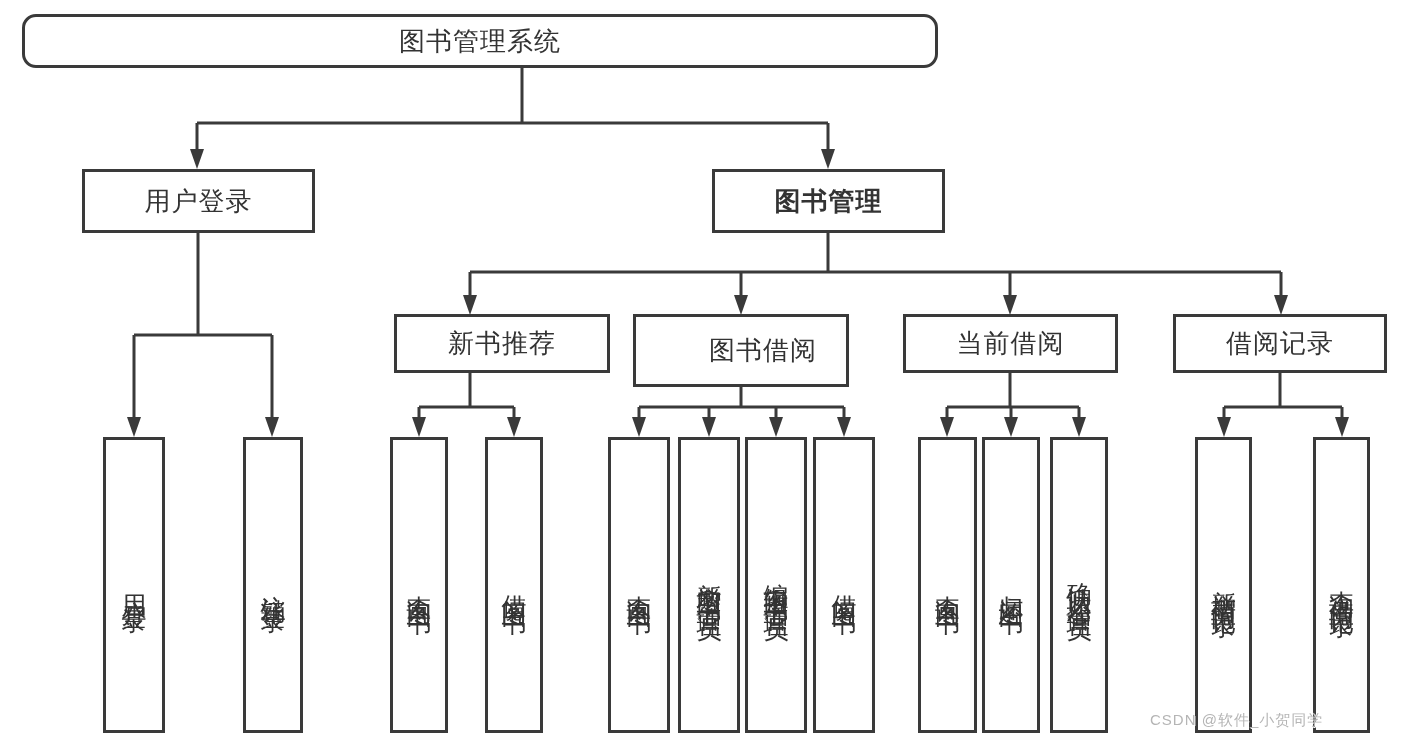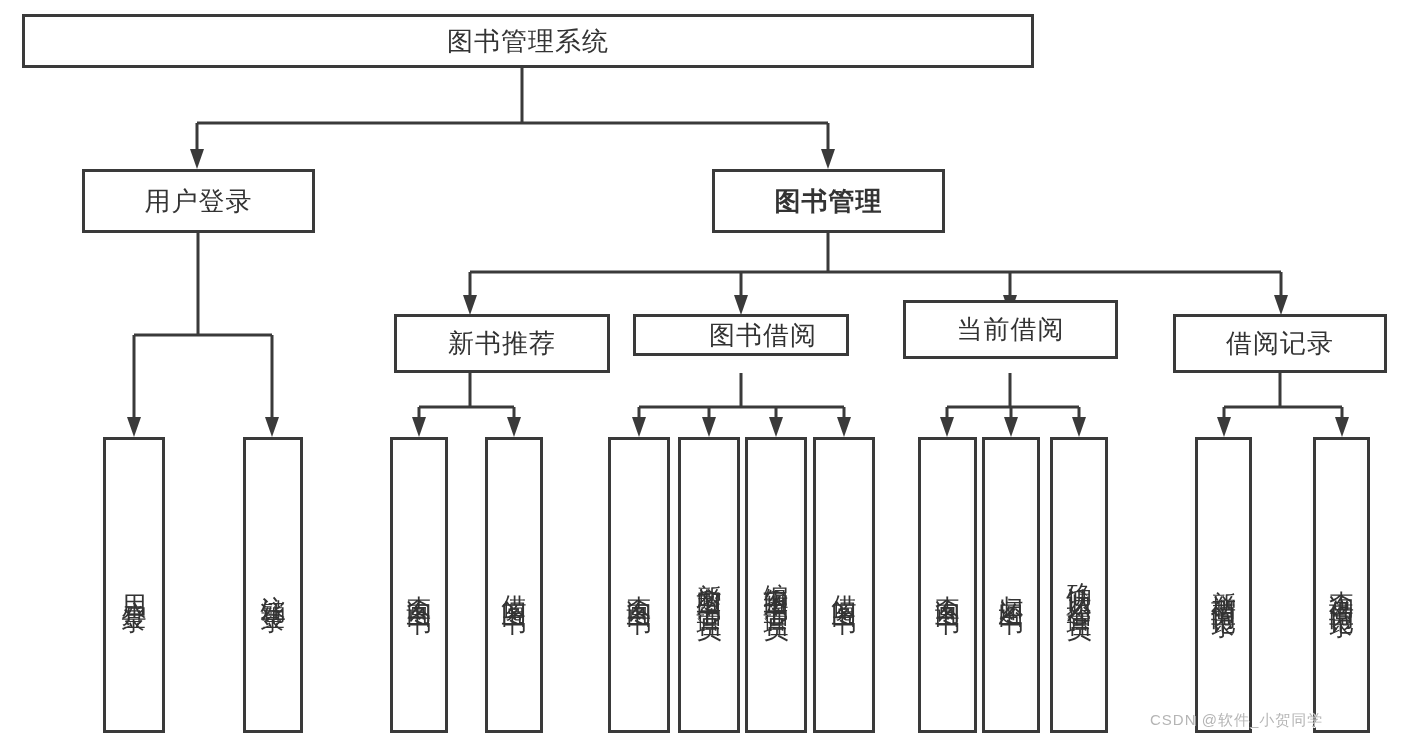--- a/index.html
+++ b/index.html
@@ -89,38 +89,38 @@
       <path d="M769 417 H783 L776 437 Z"></path>
       <path d="M837 417 H851 L844 437 Z"></path>
       <path d="M940 417 H954 L947 437 Z"></path>
       <path d="M1004 417 H1018 L1011 437 Z"></path>
       <path d="M1072 417 H1086 L1079 437 Z"></path>
       <path d="M1217 417 H1231 L1224 437 Z"></path>
       <path d="M1335 417 H1349 L1342 437 Z"></path>
     </g>
   </svg>
 
-  <div class="box" style="left:22px; top:14px; width:1012px; height:54px;">
+  <div class="box" style="left:22px; top:14px; width:916px; height:54px;border-radius:14px;">
     <span>图书管理系统</span>
   </div>
 
   <div class="box" style="left:82px; top:169px; width:233px; height:64px;">
     <span>用户登录</span>
   </div>
   <div class="box" style="left:712px; top:169px; width:233px; height:64px;font-weight:bold;">
     <span>图书管理</span>
   </div>
 
   <div class="box" style="left:362px; top:314px; width:216px; height:59px;margin-left:32px;">
     <span>新书推荐</span>
   </div>
-  <div class="box" style="left:633px; top:314px; width:216px; height:42px;padding-left:44px;">
+  <div class="box" style="left:633px; top:314px; width:216px; height:73px;padding-left:44px;">
     <span>图书借阅</span>
   </div>
-  <div class="box" style="left:903px; top:300px; width:215px; height:59px;">
+  <div class="box" style="left:903px; top:314px; width:215px; height:59px;">
     <span>当前借阅</span>
   </div>
   <div class="box" style="left:1173px; top:314px; width:214px; height:59px;font-family:Liberation Serif, serif;">
     <span>借阅记录</span>
   </div>
 
   <div class="box leaf" style="left:103px; top:437px; width:62px; height:296px;">
     <span class="vtext">用户登录</span>
   </div>
   <div class="box leaf" style="left:243px; top:437px; width:60px; height:296px;">

